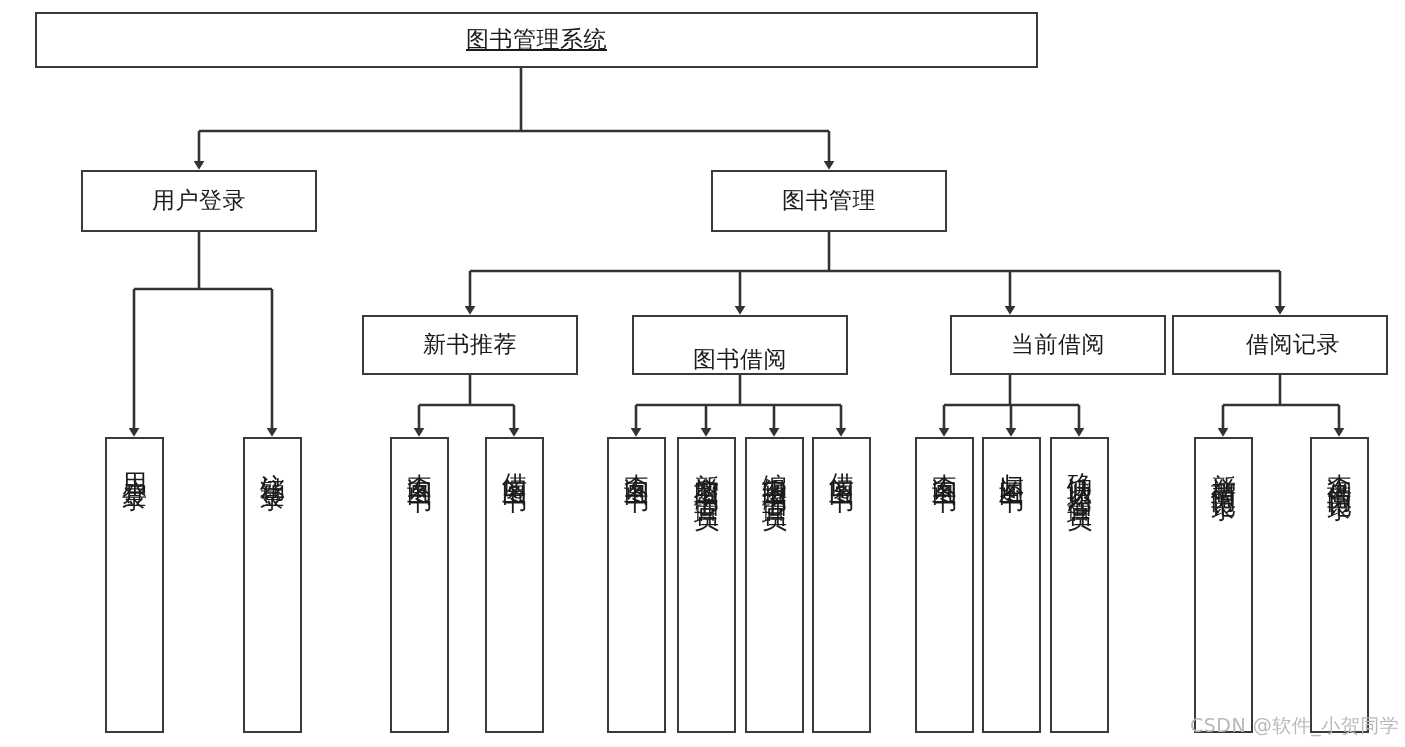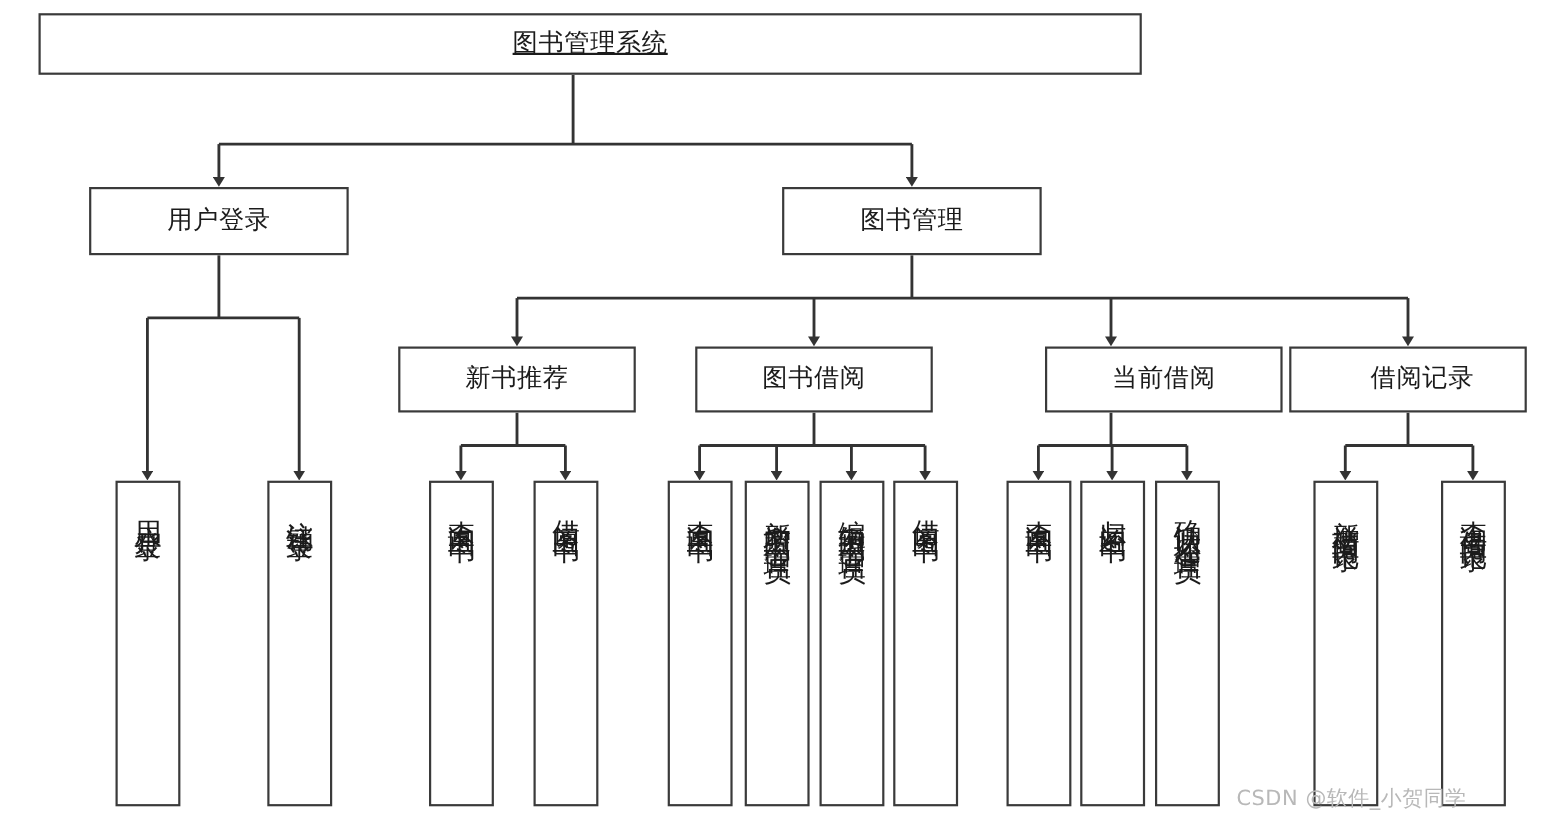--- a/index.html
+++ b/index.html
@@ -139,21 +139,21 @@
   </div>
 
   <div class="node h" style="left:711px; top:170px; width:236px; height:62px;">
     <span class="lbl">图书管理</span>
   </div>
 
   <div class="node h" style="left:362px; top:315px; width:216px; height:60px;">
     <span class="lbl">新书推荐</span>
   </div>
 
-  <div class="node h" style="left:632px; top:315px; width:216px; height:60px;">
+  <div class="node h" style="left:632px; top:315px; width:216px; height:60px;align-items:flex-end;">
     <span class="lbl">图书借阅</span>
   </div>
 
   <div class="node h" style="left:950px; top:315px; width:216px; height:60px;">
     <span class="lbl">当前借阅</span>
   </div>
 
   <div class="node h" style="left:1172px; top:315px; width:216px; height:60px;padding-left:26px;">
     <span class="lbl">借阅记录</span>
   </div>
@@ -203,15 +203,15 @@
   </div>
 
   <div class="node v" style="left:1194px; top:437px; width:59px; height:296px;">
     <span class="lbl">新增借阅记录</span>
   </div>
 
   <div class="node v" style="left:1310px; top:437px; width:59px; height:296px;">
     <span class="lbl">查询借阅记录</span>
   </div>
 
-  <div class="watermark" style="left:1124px; top:713px;">CSDN @软件_小贺同学</div>
+  <div class="watermark" style="left:1190px; top:713px;">CSDN @软件_小贺同学</div>
 
 </div>
 
 </body></html>

